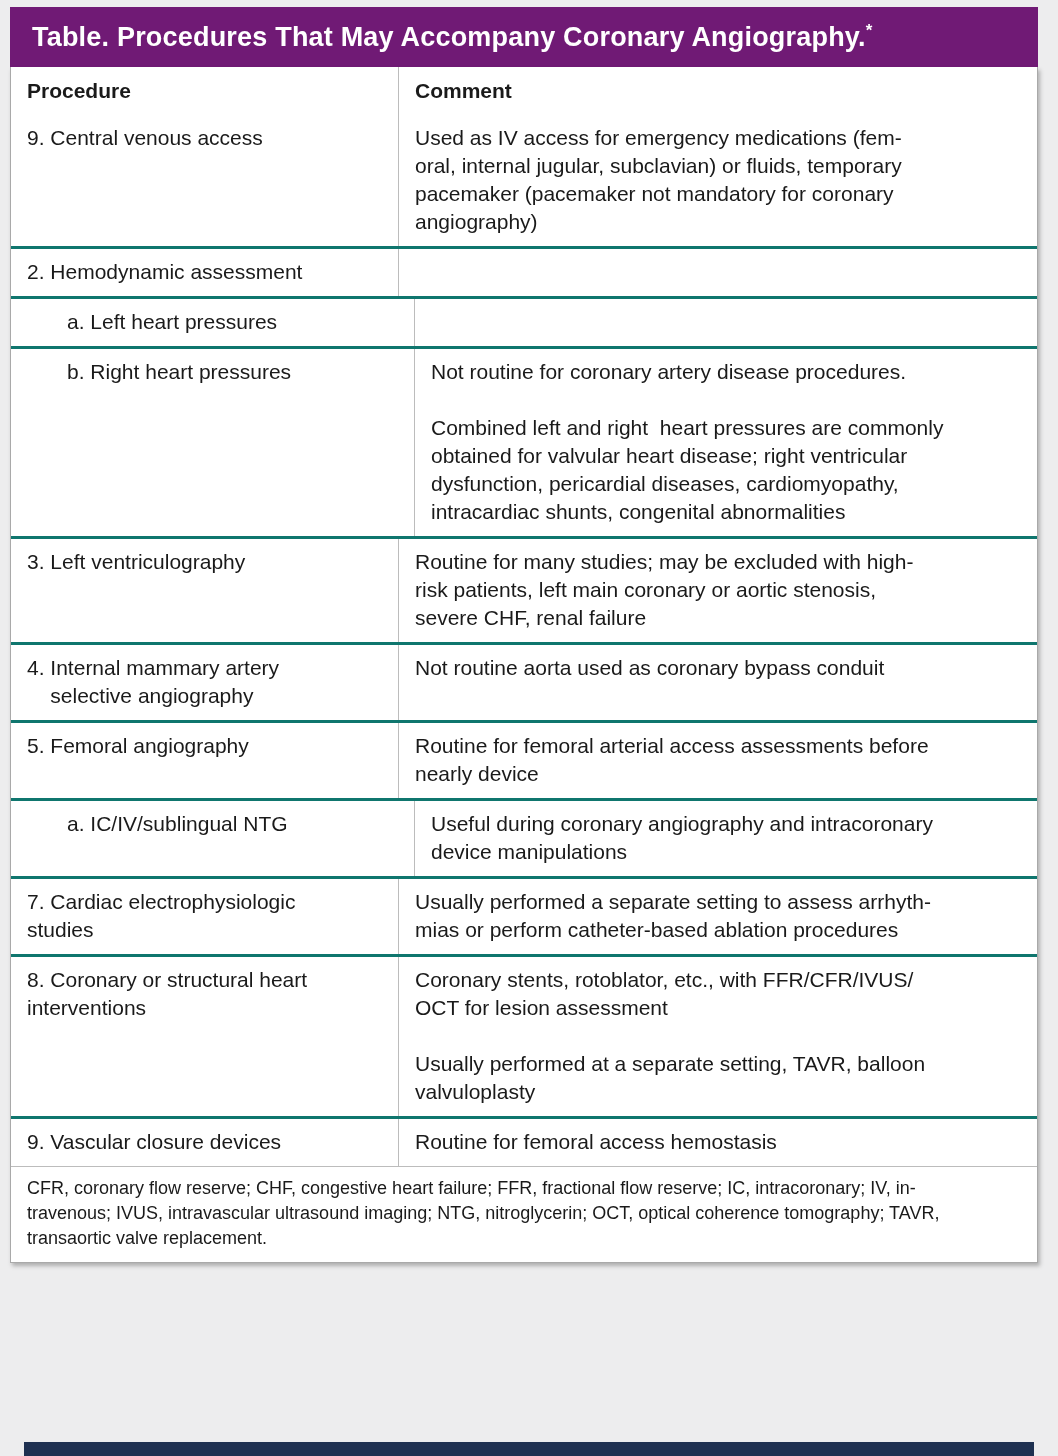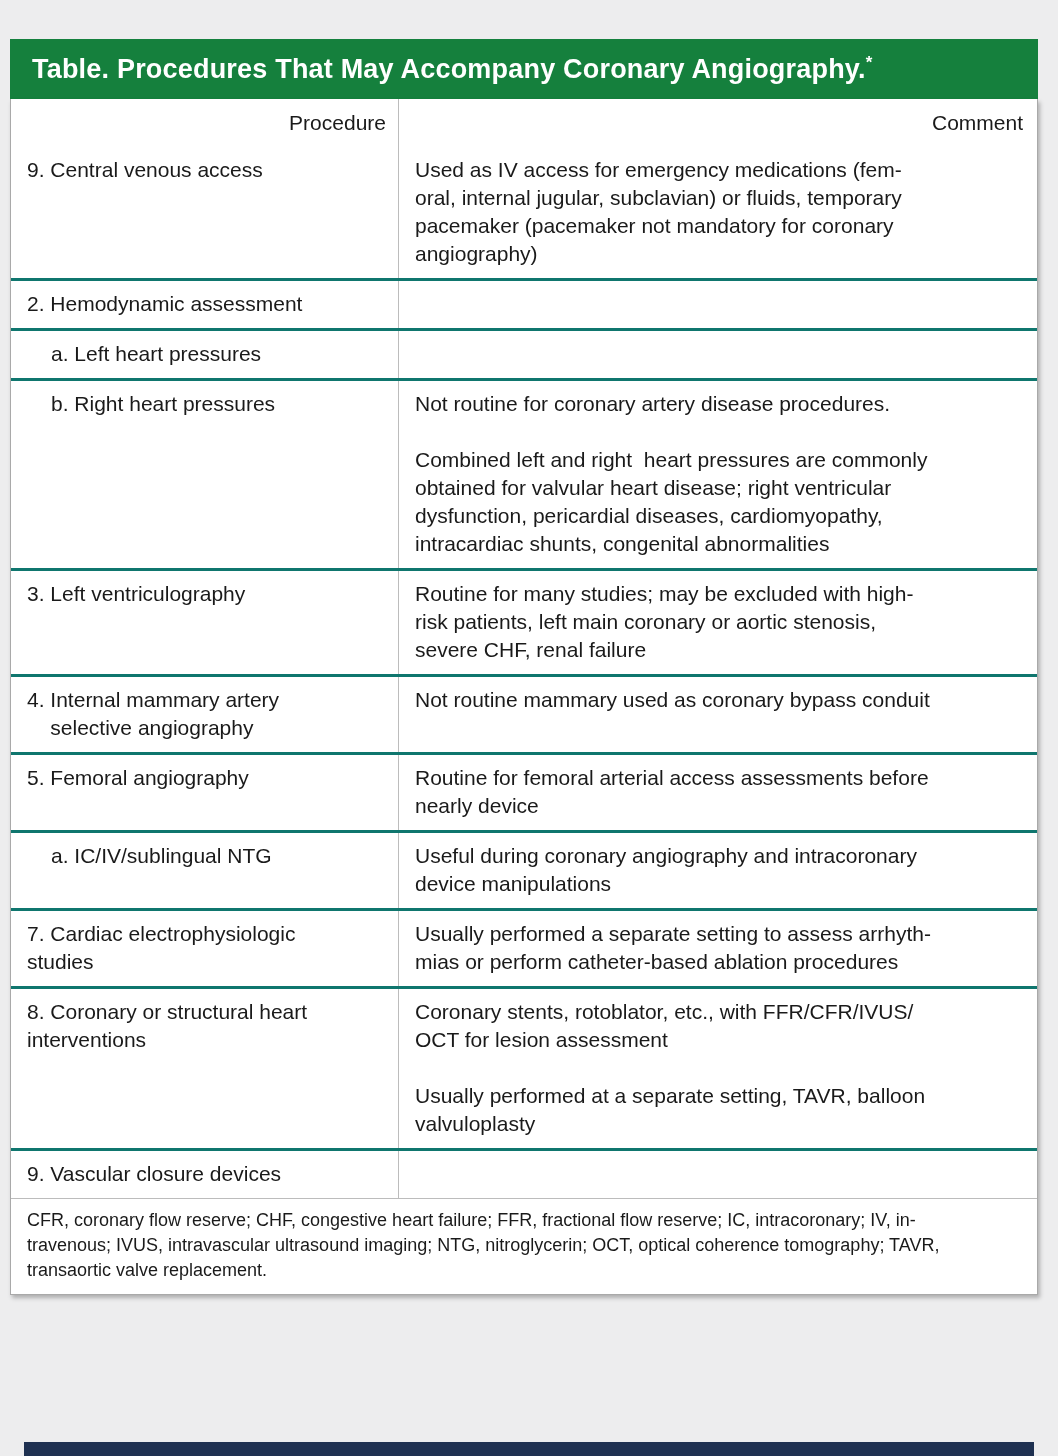--- a/index.html
+++ b/index.html
@@ -56,27 +56,27 @@
     box-sizing: border-box;
   }
   .cell-comment {
     flex: 1 1 auto;
     padding: 9px 14px 10px 16px;
     white-space: pre-wrap;
     box-sizing: border-box;
   }
   .row.header .cell-proc,
   .row.header .cell-comment {
-    font-weight: normal;
+    font-weight: bold;
     padding-top: 10px;
     padding-bottom: 10px;
-    text-align: right;
   }
   .row.indent .cell-proc {
     padding-left: 40px;
+    margin-left: 16px;
   }
   .footnote-block {
     border-top: 1px solid #bcbcbc;
     padding: 9px 16px 11px 16px;
     font-size: 18px;
     line-height: 25px;
   }
   .footnote-abbrev { white-space: pre-wrap; }
   .next-section-bar {
     position: absolute;
@@ -85,21 +85,21 @@
     bottom: 0;
     height: 14px;
     background: #1f3151;
   }
 </style>
 </head>
 <body style="background: rgb(237, 237, 238);">
 
 <div class="table-wrap">
 
-  <div class="title-bar" style="background: #15803d; margin-top: 32px;">
+  <div class="title-bar" style="background: #701a75;">
     <span>Table. Procedures That May Accompany Coronary Angiography.</span><sup>*</sup>
   </div>
 
   <div class="grid">
 
     <div class="row header">
       <div class="cell-proc">Procedure</div>
       <div class="cell-comment">Comment</div>
     </div>
 
@@ -134,21 +134,21 @@
   <div class="row">
     <div class="cell-proc">3. Left ventriculography</div>
     <div class="cell-comment">Routine for many studies; may be excluded with high-
 risk patients, left main coronary or aortic stenosis,
 severe CHF, renal failure</div>
   </div>
 
   <div class="row">
     <div class="cell-proc">4. Internal mammary artery
     selective angiography</div>
-    <div class="cell-comment">Not routine mammary used as coronary bypass conduit</div>
+    <div class="cell-comment">Not routine aorta used as coronary bypass conduit</div>
   </div>
 
   <div class="row">
     <div class="cell-proc">5. Femoral angiography</div>
     <div class="cell-comment">Routine for femoral arterial access assessments before
 nearly device</div>
   </div>
 
   <div class="row indent">
     <div class="cell-proc">a. IC/IV/sublingual NTG</div>
@@ -170,20 +170,21 @@
     <div class="cell-comment">Coronary stents, rotoblator, etc., with FFR/CFR/IVUS/
 OCT for lesion assessment
 
 Usually performed at a separate setting, TAVR, balloon
 valvuloplasty</div>
   </div>
 
 
   <div class="row">
     <div class="cell-proc">9. Vascular closure devices</div>
+    <div class="cell-comment">Routine for femoral access hemostasis</div>
   </div>
 </div>
 
     <div class="footnote-block">
       <div class="footnote-abbrev">CFR, coronary flow reserve; CHF, congestive heart failure; FFR, fractional flow reserve; IC, intracoronary; IV, in-
 travenous; IVUS, intravascular ultrasound imaging; NTG, nitroglycerin; OCT, optical coherence tomography; TAVR,
 transaortic valve replacement.</div>
 
     </div>
 

